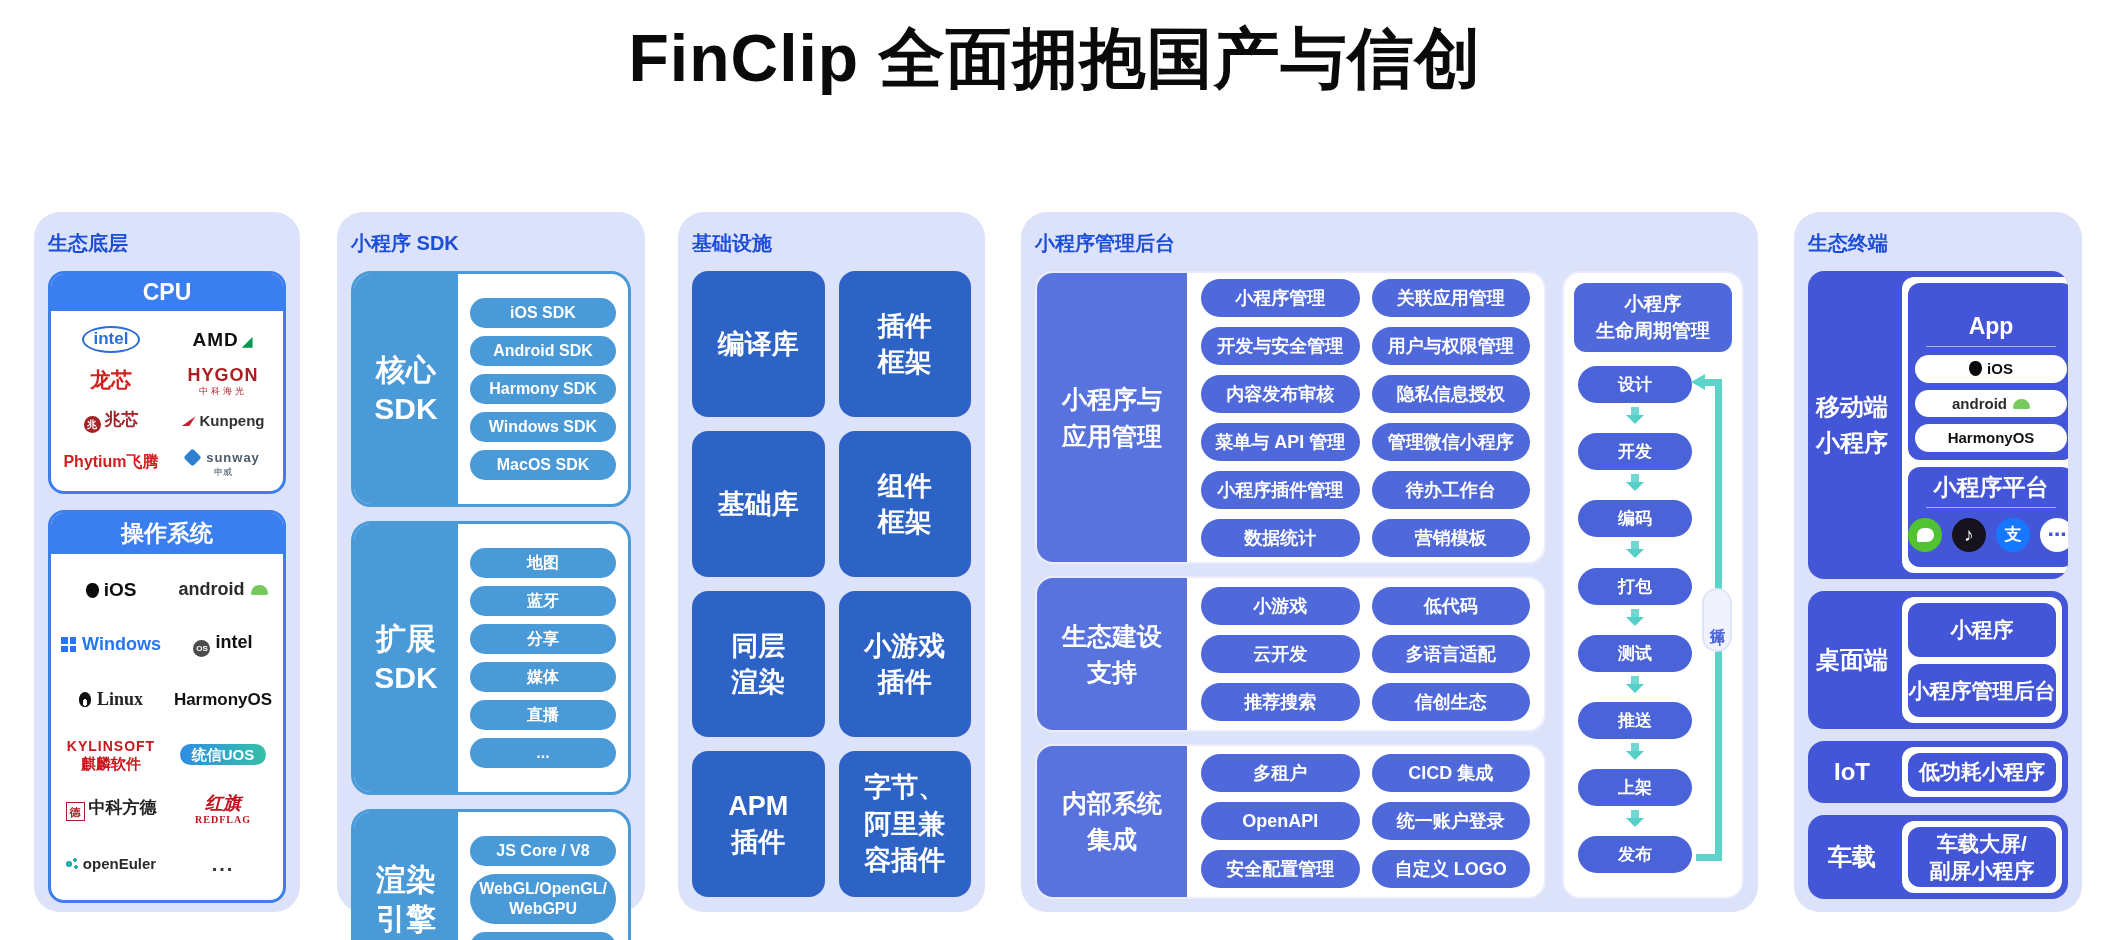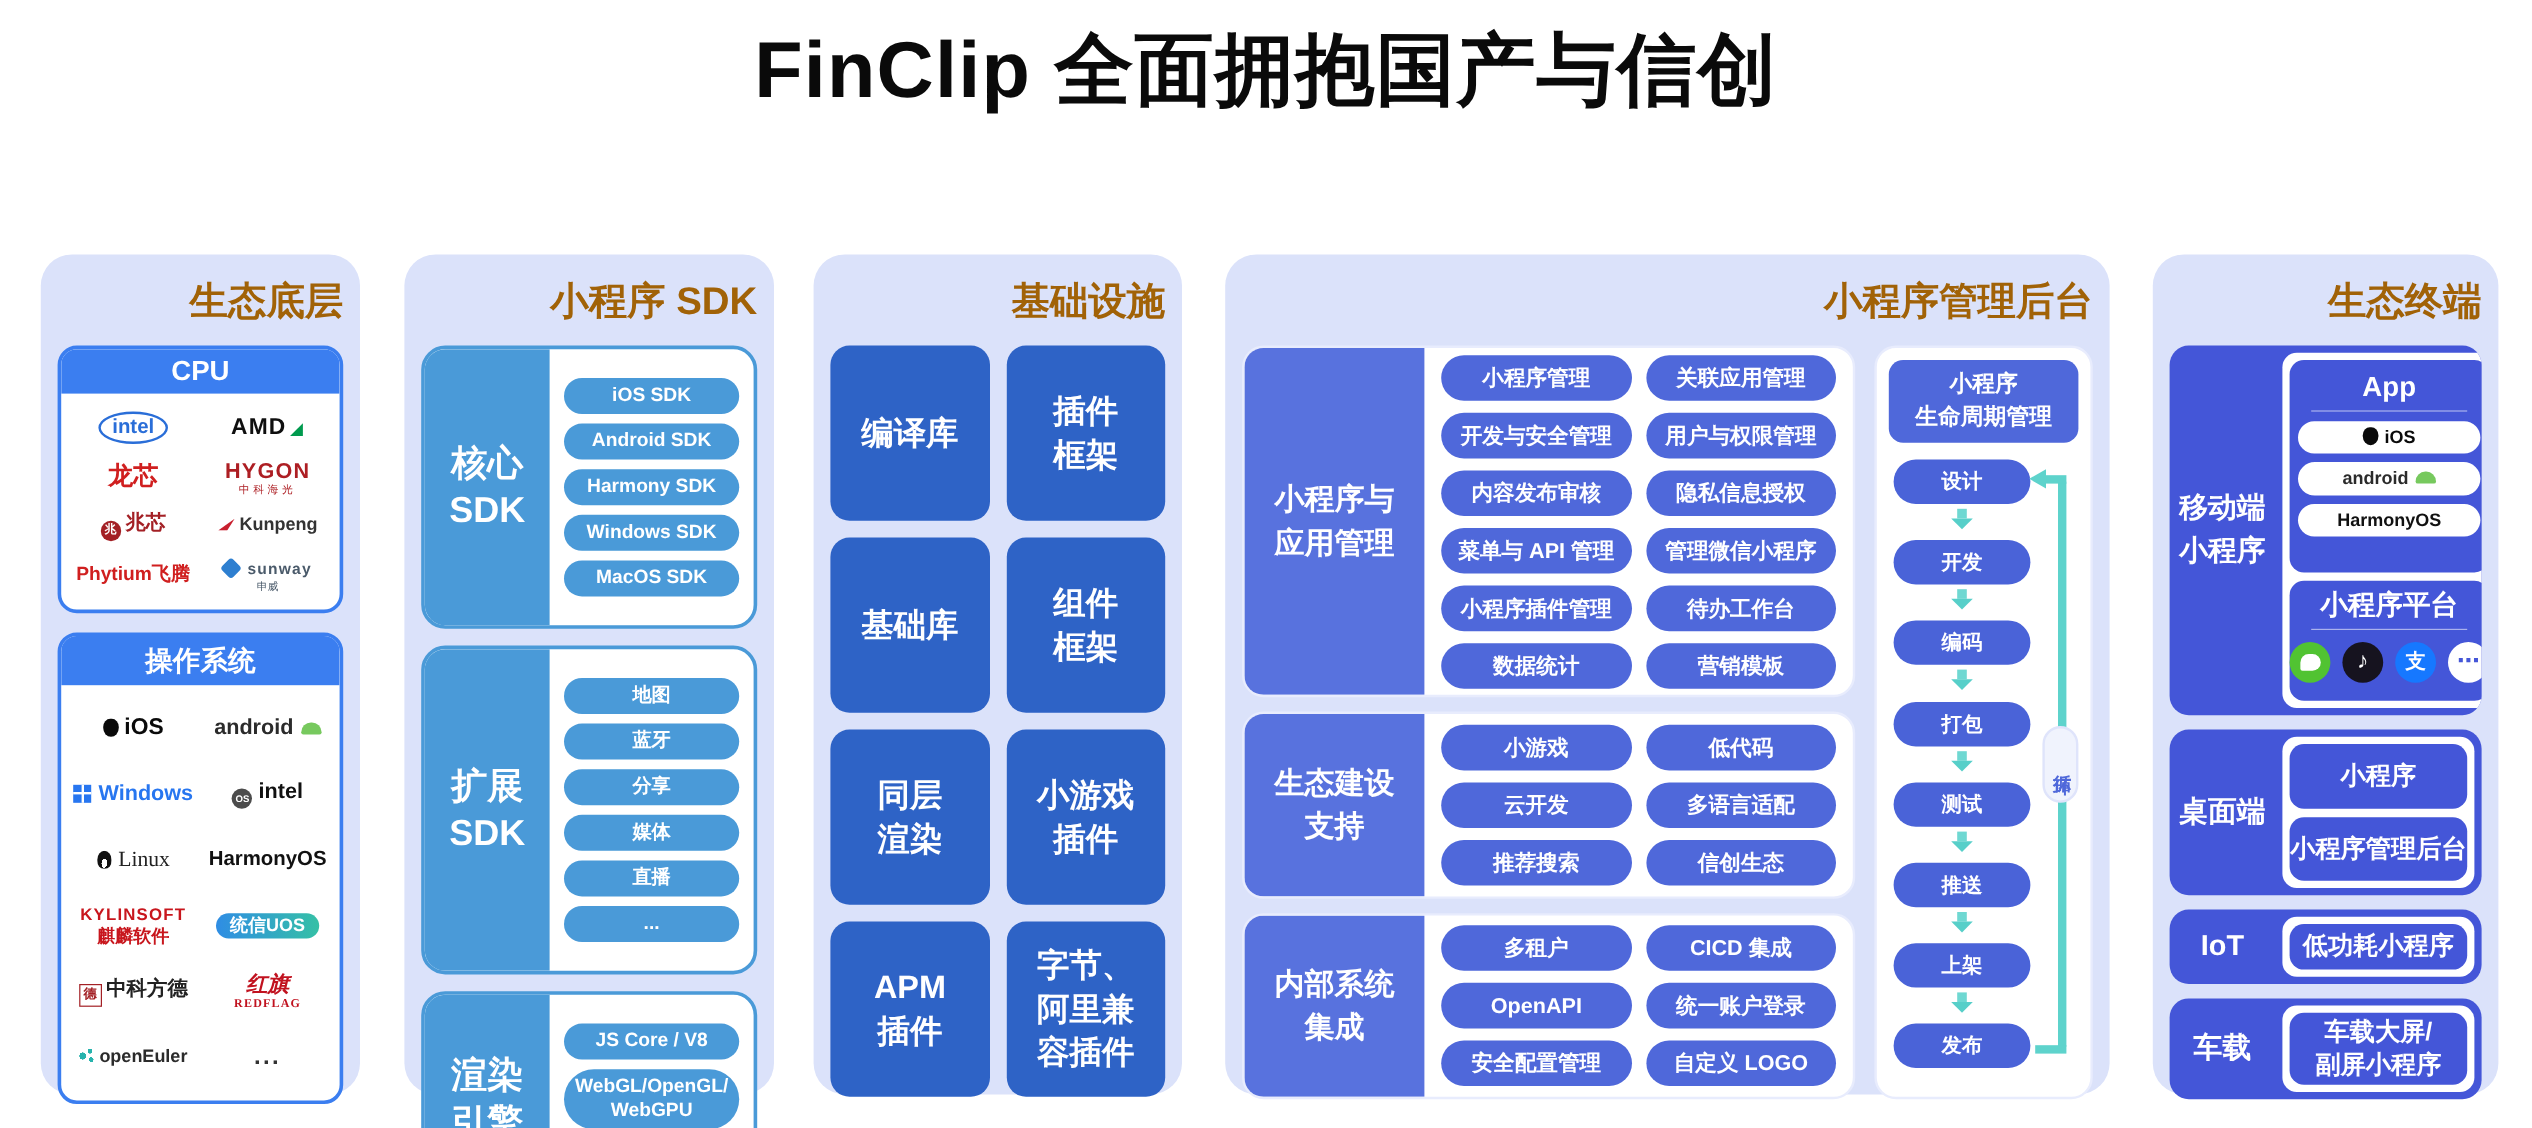--- a/index.html
+++ b/index.html
@@ -9,21 +9,21 @@
          font-size:66px;font-weight:900;color:#0a0a0a;letter-spacing:1px;}
 
   
   .col{position:absolute;top:212px;height:700px;background:#dbe2fa;border-radius:26px;
        padding:14px;box-sizing:border-box;}
   .col1{left:34px;width:266px;}
   .col2{left:337px;width:308px;}
   .col3{left:678px;width:307px;}
   .col4{left:1021px;width:737px;}
   .col5{left:1794px;width:288px;}
-  .col-title{text-align:right;font-size:32px;font-weight:800;color:#a16207;margin:4px 0 14px;}
+  .col-title{text-align:left;font-size:20px;font-weight:800;color:#1d4ed8;margin:4px 0 14px;}
 
   
   .eco-card{background:#fff;border:3px solid #3b7ef0;border-radius:16px;overflow:hidden;margin-bottom:16px;}
   .eco-card-header{background:#3b7ef0;color:#fff;font-size:23px;font-weight:800;text-align:center;padding:5px 0;}
   .logo-grid{display:grid;grid-template-columns:1fr 1fr;align-items:center;justify-items:center;padding:8px 4px;}
   .cpu-grid{grid-auto-rows:41px;}
   .os-grid{grid-auto-rows:55px;}
   .logo{text-align:center;line-height:1.15;}
   .logo-name{font-size:15px;color:#333;}
   .logo-sub{display:block;font-size:9px;color:#666;}
@@ -53,21 +53,21 @@
       border-radius:45% 45% 50% 50%;margin-right:5px;vertical-align:-2px;}
   .lg-android .logo-name{font-weight:700;font-size:18px;color:#2b2b2b;}
   .lg-android .logo-name::after{content:"";display:inline-block;width:17px;height:10px;background:#77c95e;
       border-radius:9px 9px 2px 2px;margin-left:6px;}
   .lg-windows .logo-name{color:#2776f0;font-weight:700;font-size:18px;}
   .lg-windows .logo-name::before{content:"";display:inline-block;width:15px;height:15px;margin-right:6px;vertical-align:-2px;
       background:linear-gradient(#fff,#fff) center/2px 100% no-repeat,linear-gradient(#fff,#fff) center/100% 2px no-repeat,#2776f0;}
   .lg-macos .logo-name{font-weight:700;font-size:18px;color:#111;}
   .lg-macos .logo-name::before{content:"OS";display:inline-flex;width:17px;height:17px;border-radius:50%;background:#4c4c4c;
       color:#fff;font-size:8px;font-weight:700;align-items:center;justify-content:center;margin-right:5px;vertical-align:-3px;}
-  .lg-linux .logo-name{font-family:"Liberation Serif",serif;font-weight:400;font-size:18px;color:#222;}
+  .lg-linux .logo-name{font-family:"Liberation Serif",serif;font-weight:700;font-size:18px;color:#222;}
   .lg-linux .logo-name::before{content:"";display:inline-block;width:12px;height:15px;margin-right:6px;vertical-align:-2px;
       background:radial-gradient(ellipse 4px 6px at 50% 70%,#fff 60%,transparent 61%),#111;border-radius:50% 50% 45% 45%;}
   .lg-harmony .logo-name{font-weight:700;font-size:17px;color:#111;}
   .lg-kylin .logo-name{color:#c8161d;font-weight:900;font-size:14px;letter-spacing:1px;}
   .lg-kylin .logo-sub{color:#c8161d;font-weight:900;font-size:15px;}
   .lg-uos .logo-name{display:inline-block;background:linear-gradient(90deg,#2f8de4,#35c0a6);color:#fff;
       border-radius:11px;padding:2px 12px;font-weight:700;font-size:15px;}
   .lg-fangde .logo-name{font-family:"Liberation Serif",serif;font-weight:700;font-size:17px;color:#222;}
   .lg-fangde .logo-name::before{content:"德";display:inline-flex;width:17px;height:17px;background:#fff;border:1px solid #a32025;
       color:#a32025;font-size:11px;align-items:center;justify-content:center;margin-right:4px;vertical-align:-3px;}
@@ -450,21 +450,21 @@
   </section>
 
   <section class="col col5">
     <div class="col-title">生态终端</div>
     <div class="term-rows">
 
       <div class="term-row term-row1">
         <div class="term-label" style="white-space: pre-line;">移动端
 小程序</div>
         <div class="term-panel">
-          <div class="term-box term-box-app" style="white-space: pre-line;">
+          <div class="term-box term-box-app" style="white-space: pre-line; justify-content: flex-end;">
             <div class="tb-header">App</div>
             <div class="term-div"></div>
             <div class="app-pills">
               
             
                 <div class="app-pill lg-ios">
                   <span class="logo-name">iOS</span>
                 </div>
               
                 <div class="app-pill lg-android">

